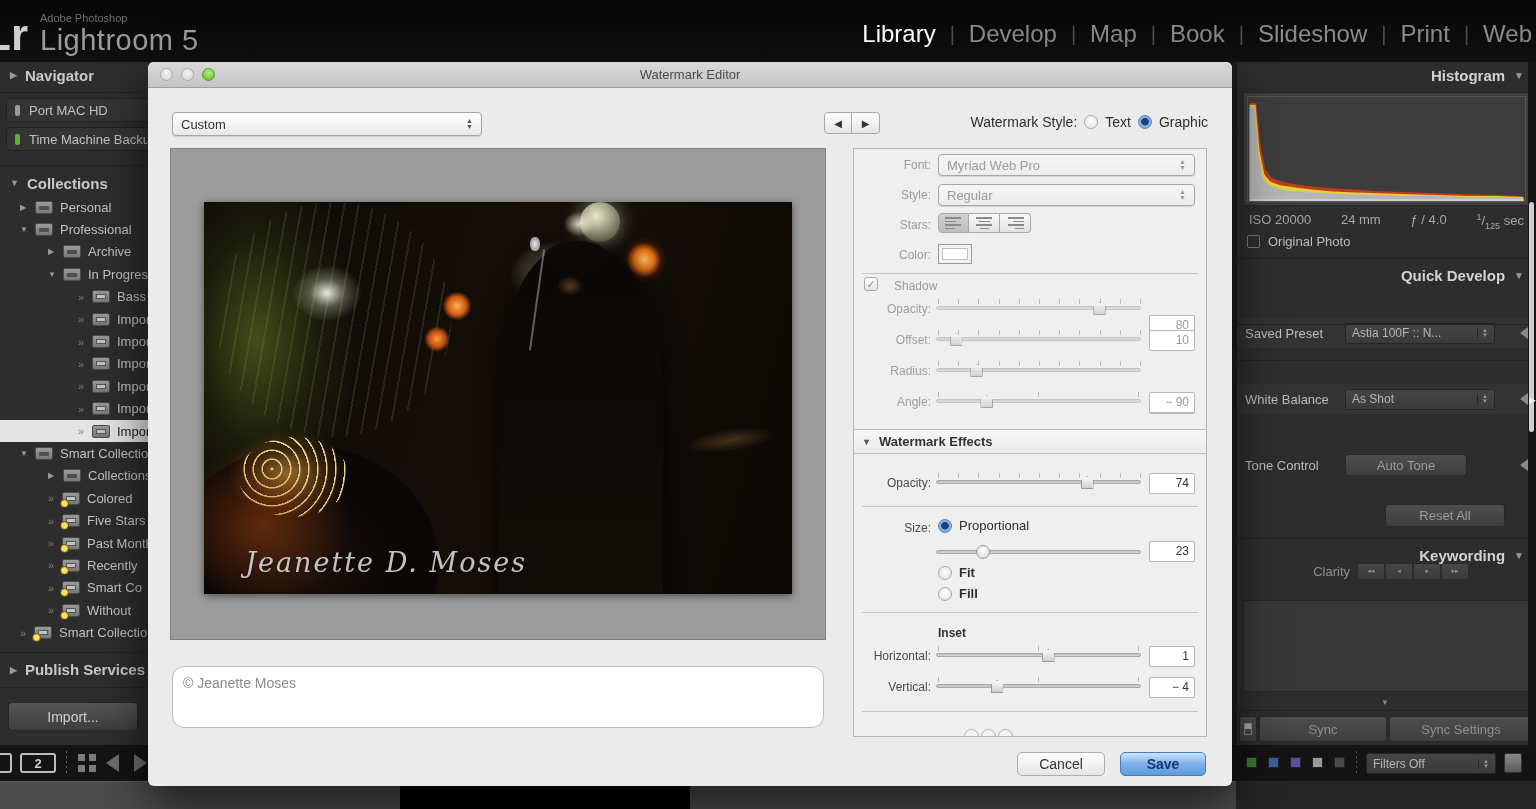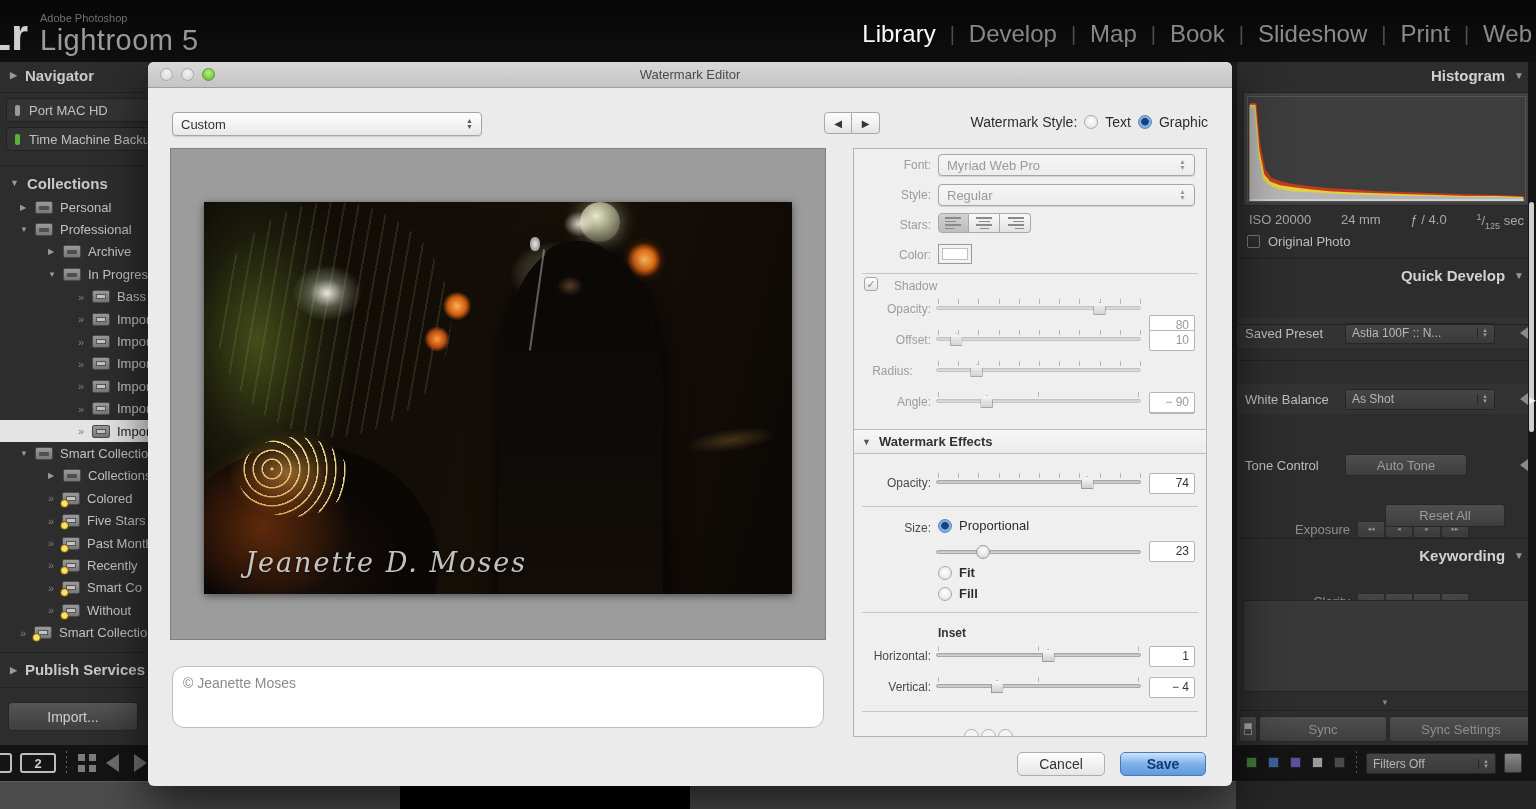--- a/index.html
+++ b/index.html
@@ -342,29 +342,20 @@
           </span>
       </div>
       <span class="lt"></span>
     </div>
     <div class="abs qsep" style="left:0;top:298px;width:299px;"></div>
     <div class="abs qrow" style="left:0;top:302px;width:299px;">
       <span class="qlabel">Tone Control</span>
       <div class="btn-dark" style="position:absolute;left:108px;width:122px;height:22px;color:#9c9c9c;">Auto Tone</div>
       <span class="lt"></span>
     </div>
-    <div class="abs qrow" style="left:0;top:336px;width:299px;">
-      <span class="qlabel dim" style="position:absolute;right:186px;">Exposure</span>
-      <div class="qsteps" style="position:absolute;left:120px;">
-        <b>◂◂</b>
-          <b>◂</b>
-          <b>▸</b>
-          <b>▸▸</b>
-      </div>
-    </div>
     <div class="abs qrow" style="left:0;top:378px;width:299px;">
       <span class="qlabel dim" style="position:absolute;right:186px;">Clarity</span>
       <div class="qsteps" style="position:absolute;left:120px;">
         <b>◂◂</b>
           <b>◂</b>
           <b>▸</b>
           <b>▸▸</b>
       </div>
     </div>
     <div class="abs qrow" style="left:0;top:406px;width:299px;">
@@ -512,21 +503,21 @@
       <div class="vbox v-dis" style="top:142px;margin-top:24px;">80</div>
 
       <div class="flabel lab-dis" style="top:184px;">Offset:</div>
       <div class="slider dis" style="top:181px;">
         <div class="ticks" style="position:absolute;inset:0;"></div>
           <div class="track"></div>
         <div class="thumb" style="left: 10%;"></div>
       </div>
       <div class="vbox v-dis" style="top:181px;">10</div>
 
-      <div class="flabel lab-dis" style="top:215px;text-align:center;">Radius:</div>
+      <div class="flabel lab-dis" style="top:215px;">Radius:</div>
       <div class="slider dis" style="top:212px;">
         <div class="ticks" style="position:absolute;inset:0;"></div>
           <div class="track"></div>
         <div class="thumb" style="left: 20%;"></div>
       </div>
       <div class="vbox v-dis" style="top:212px;margin-top:32px;">20</div>
 
       <div class="flabel lab-dis" style="top:246px;">Angle:</div>
       <div class="slider dis" style="top:243px;">
         <div class="ticks3" style="position:absolute;inset:0;"></div>

